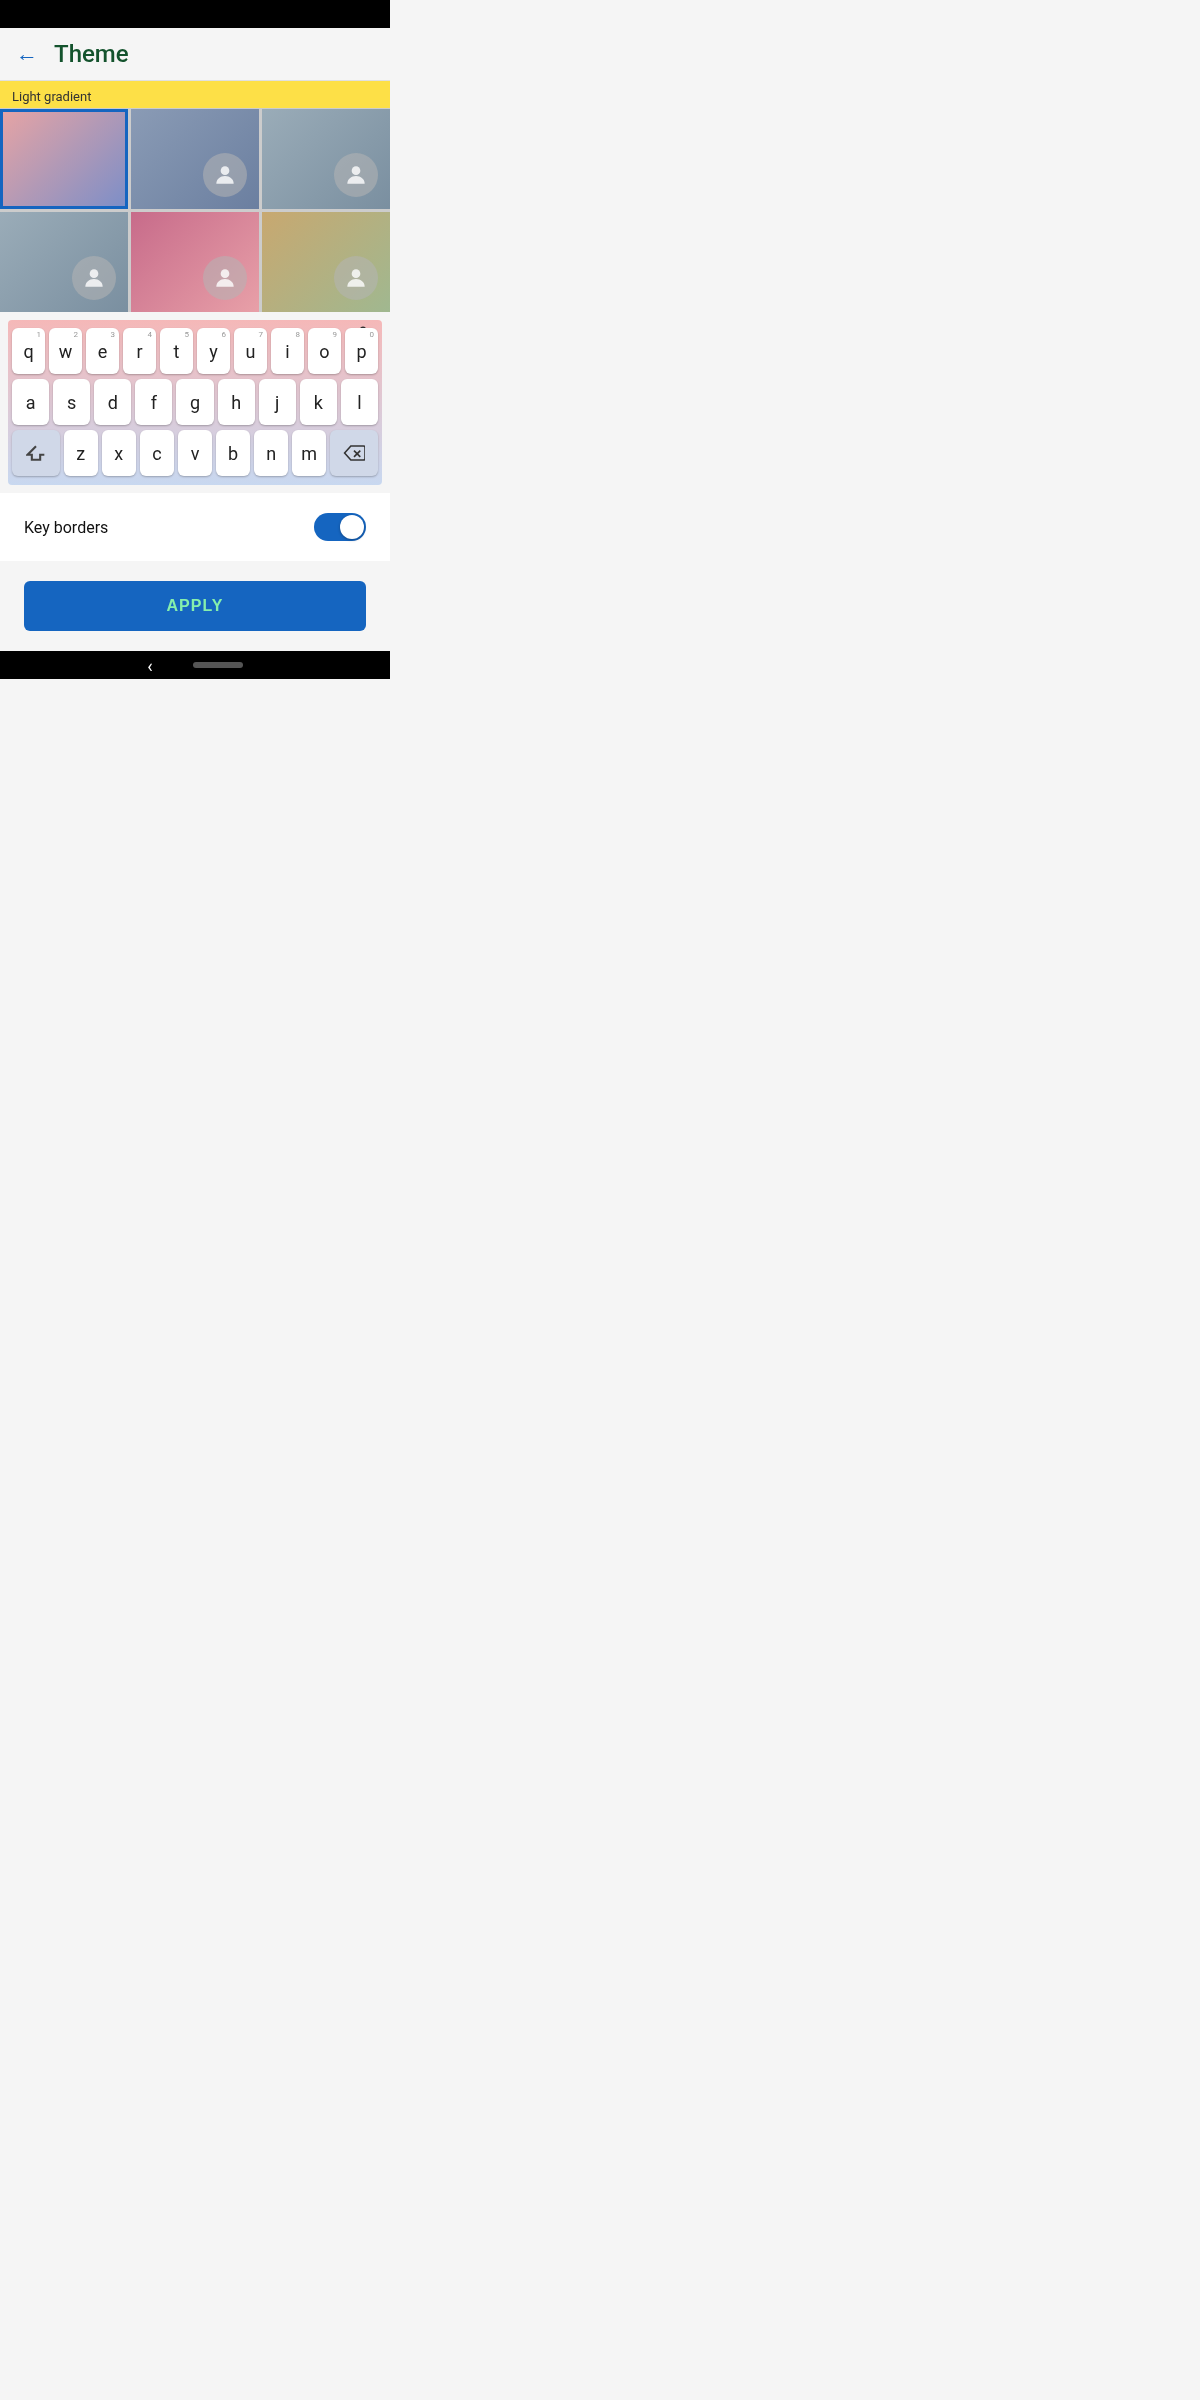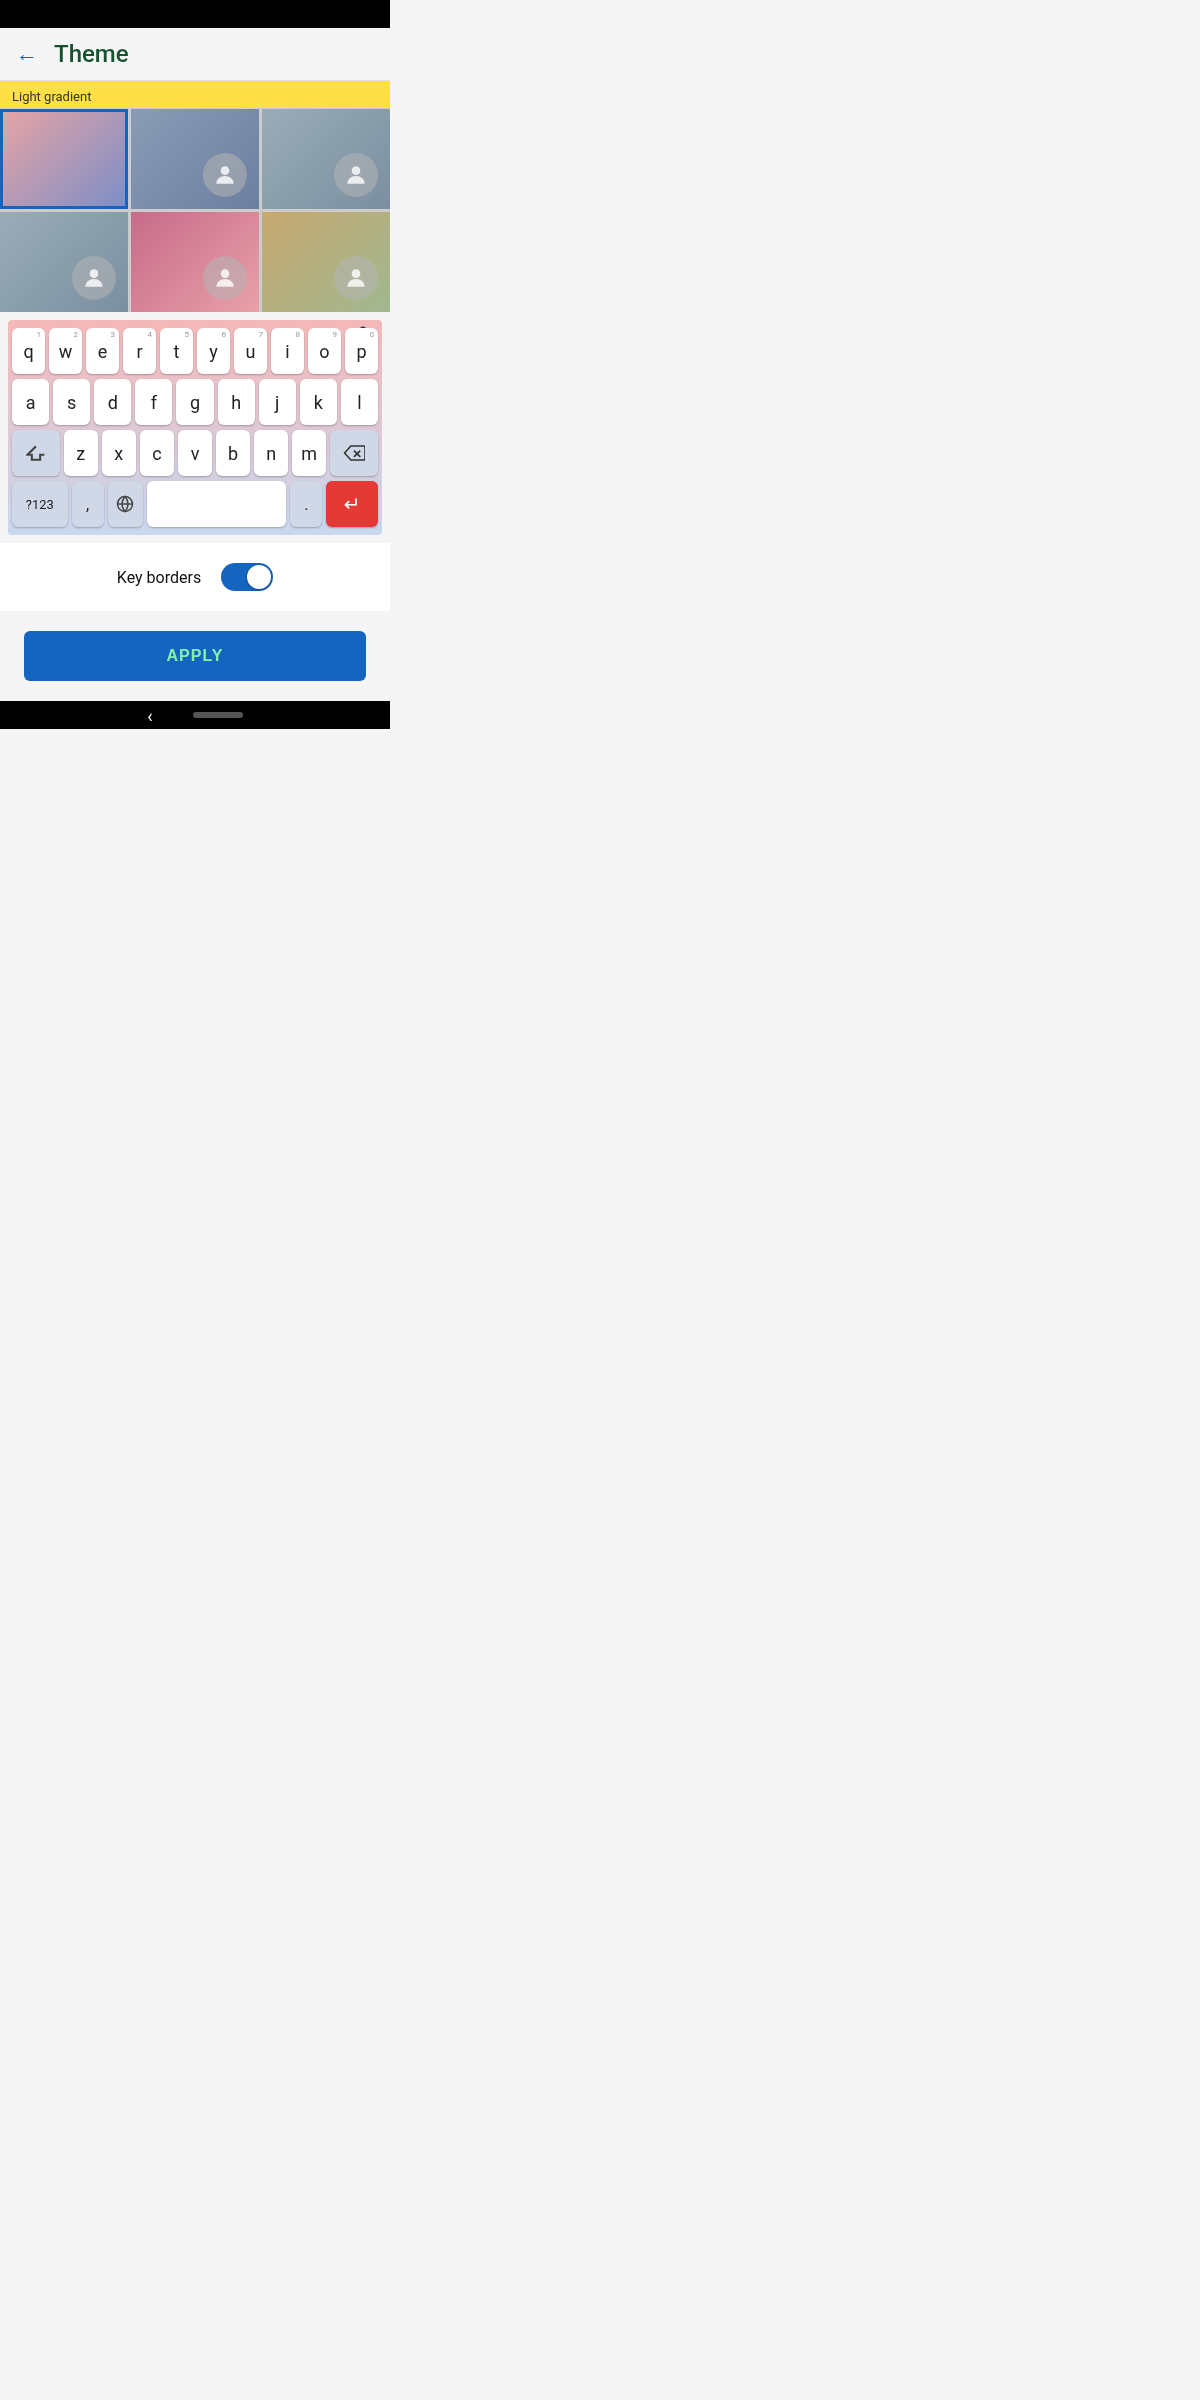--- a/index.html
+++ b/index.html
@@ -179,21 +179,21 @@
       width: 50px;
       height: 6px;
       background: #555;
       border-radius: 3px;
     }
 
     
     .settings-row {
       display: flex;
       align-items: center;
-      justify-content: center;
+      justify-content: space-between;
       padding: 20px 24px;
       background: #fff;
       margin-top: 8px;
       gap: 20px;
     }
     .settings-label {
       font-size: 16px;
       color: #111;
     }
     .toggle {
@@ -347,34 +347,20 @@
     <div class="key">m</div>
     <div class="key special backspace-key" style="font-size:16px;">
       <svg width="22" height="18" viewBox="0 0 28 22" fill="none" stroke="#333" stroke-width="2">
         <path d="M10 2H26a2 2 0 012 2v14a2 2 0 01-2 2H10L2 11z"></path>
         <line x1="14" y1="8" x2="22" y2="16"></line>
         <line x1="22" y1="8" x2="14" y2="16"></line>
       </svg>
     </div>
   </div>
 
-  <div class="key-row space-bar-row">
-    <div class="key special" style="font-size:13px; flex:1.4;">?123</div>
-    <div class="key special" style="flex:0.6; font-size:16px;">,</div>
-    <div class="key special" style="flex:0.9; font-size:16px;">
-      <svg width="18" height="18" viewBox="0 0 24 24" fill="none" stroke="#444" stroke-width="2">
-        <circle cx="12" cy="12" r="10"></circle>
-        <line x1="2" y1="12" x2="22" y2="12"></line>
-        <path d="M12 2a15.3 15.3 0 014 10 15.3 15.3 0 01-4 10 15.3 15.3 0 01-4-10 15.3 15.3 0 014-10z"></path>
-      </svg>
-    </div>
-    <div class="key wide" style="flex:3.5;"></div>
-    <div class="key special" style="flex:0.6; font-size:16px;">.</div>
-    <div class="key enter-key" style="flex:1.3; font-size:20px;">↵</div>
-  </div>
 </div>
 
 <div class="settings-row">
   <span class="settings-label">Key borders</span>
   <div class="toggle">
     <div class="toggle-knob"></div>
   </div>
 </div>
 
 <div class="apply-section">

